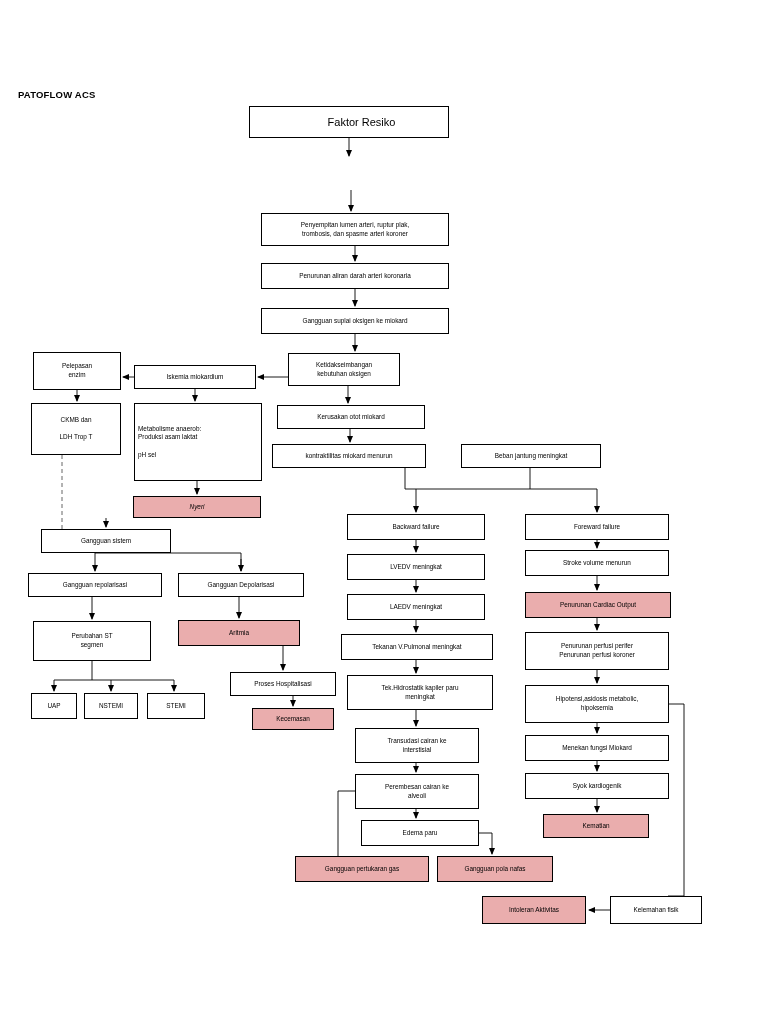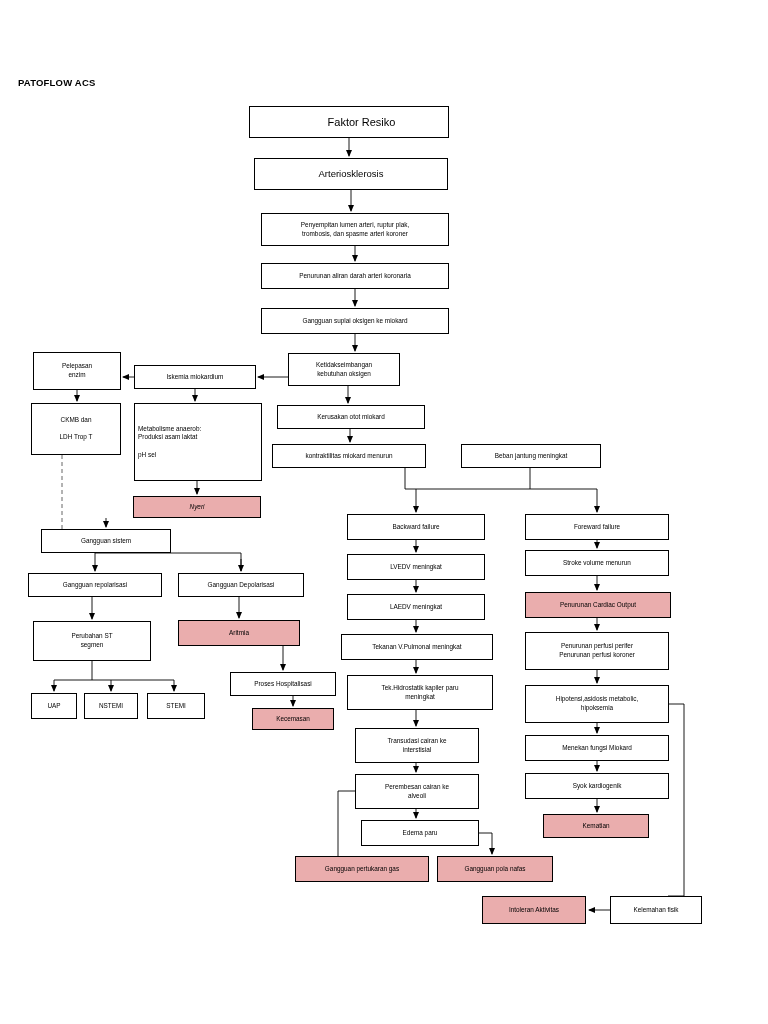--- a/index.html
+++ b/index.html
@@ -10,20 +10,21 @@
     position:relative;
     overflow:hidden;
     color:#000;
   }
   #canvas{position:absolute;left:0;top:0;width:768px;height:1024px;}
   .title{
     position:absolute;
     font-size:9.5px;
     font-weight:bold;
     letter-spacing:.2px;
+    margin-top:12px;
   }
   .node{
     position:absolute;
     box-sizing:border-box;
     border:1px solid #000;
     background:#ffffff;
     display:flex;
     align-items:center;
     justify-content:center;
     text-align:center;
@@ -132,21 +133,20 @@
       <path d="M684,704 L684,896"></path>
       <path d="M684,896 L668,896"></path>
 
       <path d="M610,910 L589,910" marker-end="url(#ah)"></path>
     </g>
     <g stroke="#555" stroke-width="0.9" fill="none" stroke-dasharray="4,3">
       <path d="M62,455 L62,537" marker-end="url(#ahg)"></path>
     </g>
   </svg>
 <div class="node big" style="left: 249px; top: 106px; width: 200px; height: 32px; padding-left: 28px;">Faktor Resiko</div>
-    <div class="node mid" style="left: 254px; top: 158px; width: 194px; height: 32px;">Arteriosklerosis</div>
     <div class="node" style="left: 261px; top: 213px; width: 188px; height: 33px;">Penyempitan lumen arteri, ruptur plak,
 trombosis, dan spasme arteri koroner</div>
     <div class="node" style="left: 261px; top: 263px; width: 188px; height: 26px;">Penurunan aliran darah arteri koronaria</div>
     <div class="node" style="left: 261px; top: 308px; width: 188px; height: 26px;">Gangguan suplai oksigen ke miokard</div>
     <div class="node" style="left: 288px; top: 353px; width: 112px; height: 33px;">Ketidakseimbangan
 kebutuhan oksigen</div>
     <div class="node" style="left: 134px; top: 365px; width: 122px; height: 24px;">Iskemia miokardium</div>
     <div class="node" style="left: 33px; top: 352px; width: 88px; height: 38px;">Pelepasan
 enzim</div>
     <div class="node" style="left: 31px; top: 403px; width: 90px; height: 52px;">CKMB dan

